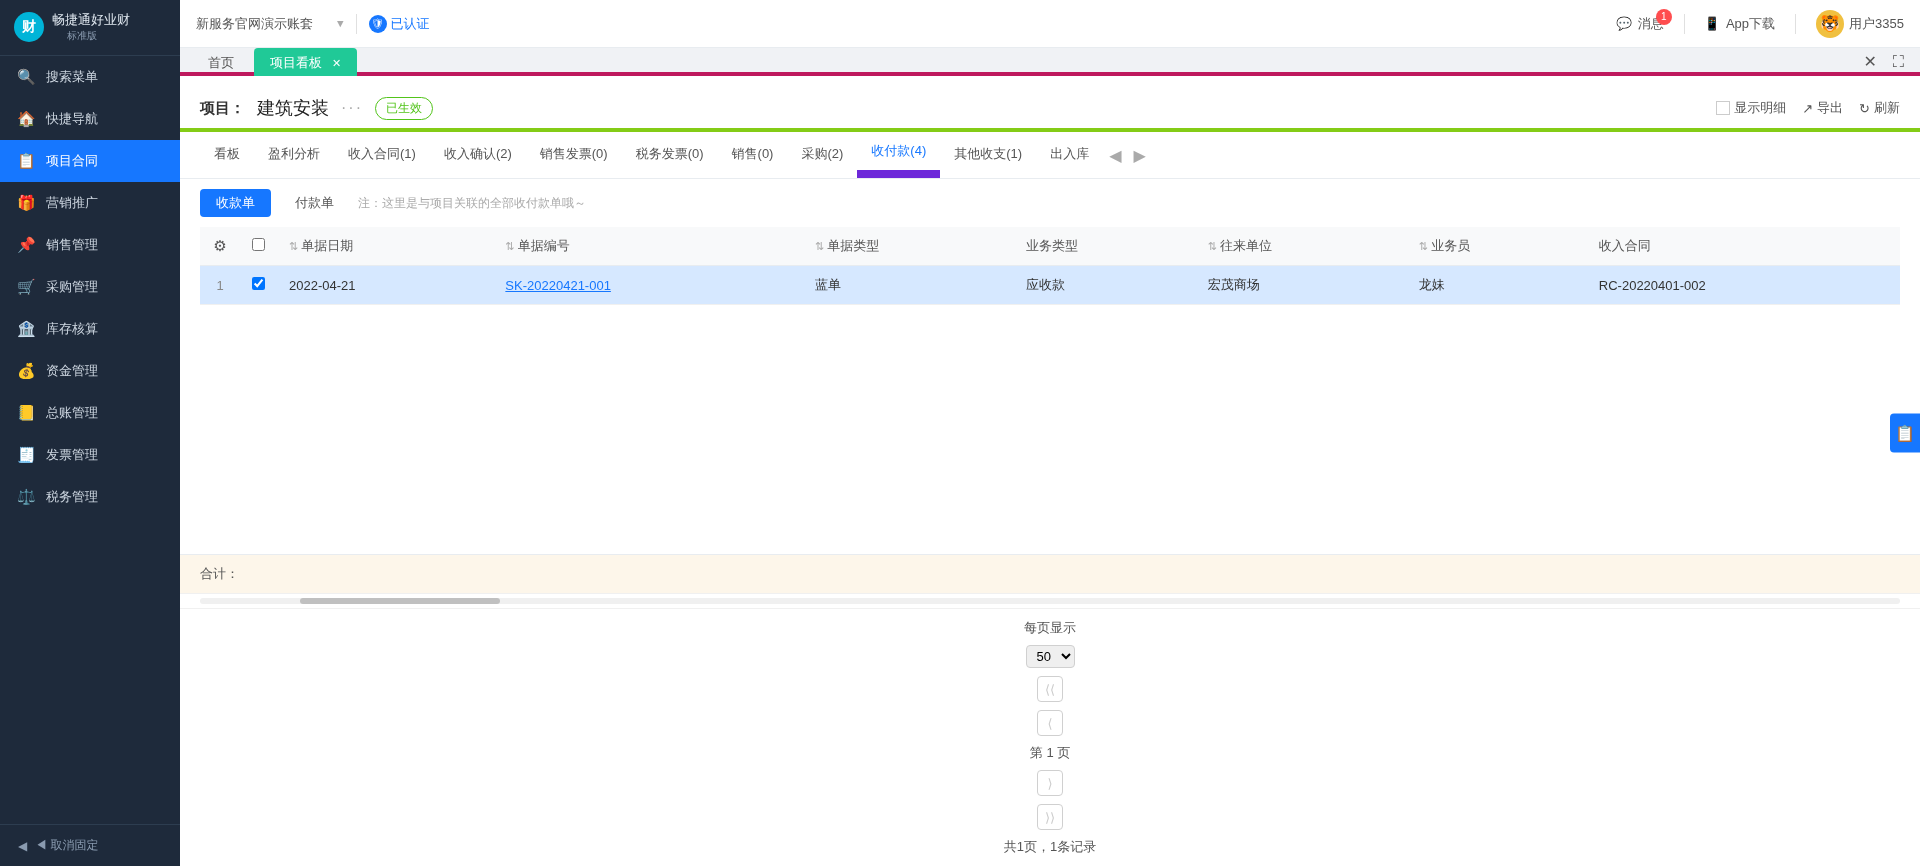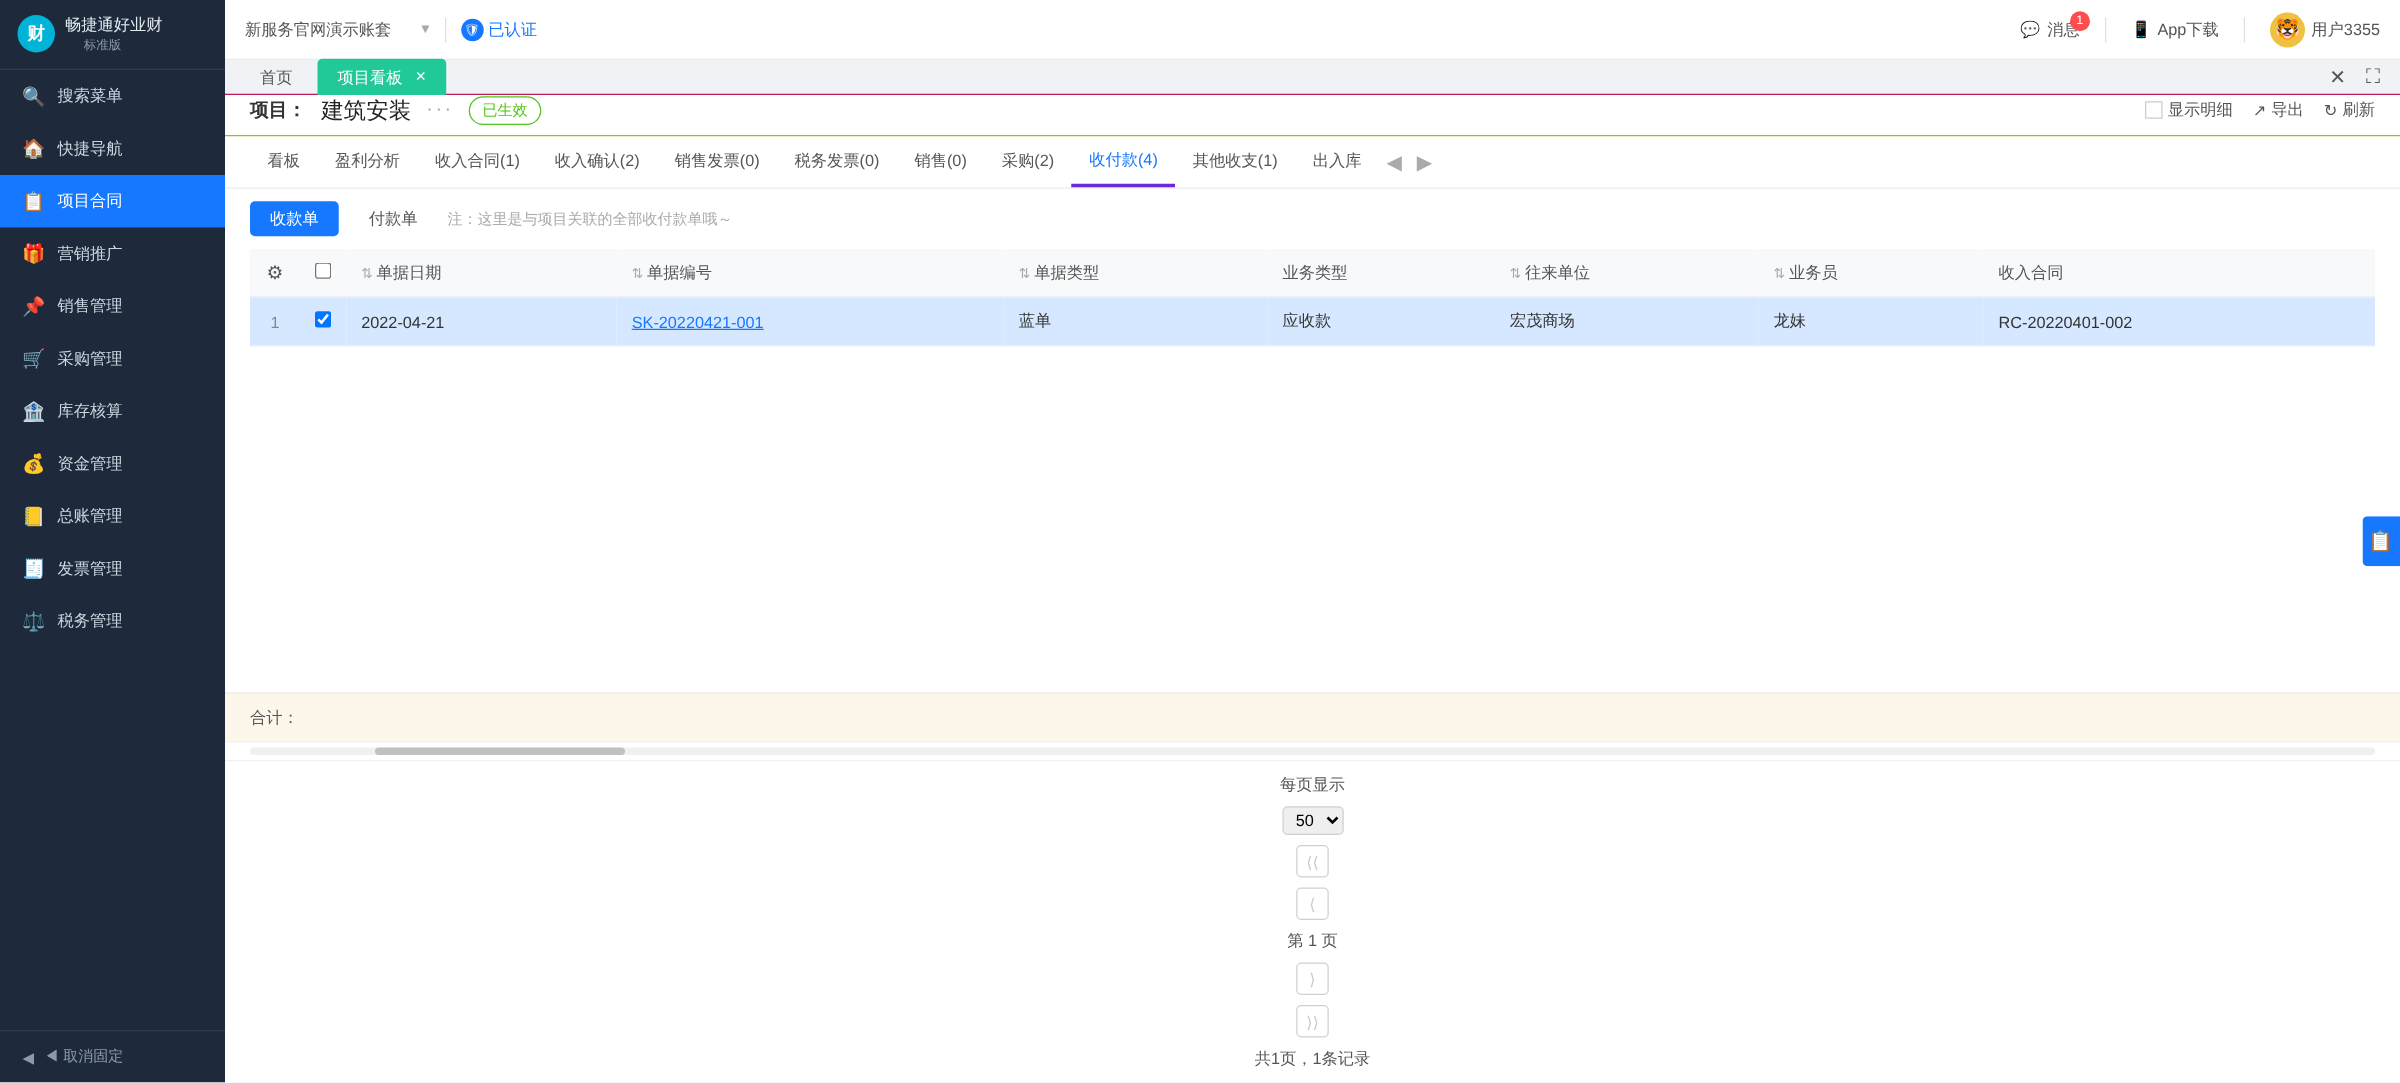--- a/index.html
+++ b/index.html
@@ -165,23 +165,23 @@
       align-items: center;
       justify-content: center;
       font-size: 16px;
     }
 
     
     .tabbar {
       background: #f0f2f5;
       height: 28px;
       display: flex;
-      align-items: center;
+      align-items: flex-start;
       padding: 0 12px;
-      border-bottom: 1px solid #be185d;
+      border-bottom: 4px solid #be185d;
       gap: 4px;
     }
     .tab-item {
       padding: 6px 16px;
       cursor: pointer;
       border-radius: 4px 4px 0 0;
       font-size: 13px;
       color: #555;
       display: flex;
       align-items: center;
@@ -218,23 +218,23 @@
       background: white;
       display: flex;
       flex-direction: column;
       overflow: hidden;
     }
 
     
     .project-header {
       display: flex;
       align-items: center;
-      padding: 0 20px 8px;
+      padding: 20px 20px 8px;
       gap: 12px;
-      border-bottom: 1px solid #84cc16;
+      border-bottom: 4px solid #84cc16;
     }
     .project-more {
       color: #aaa;
       cursor: pointer;
       font-size: 16px;
       letter-spacing: 2px;
     }
     .project-status-badge {
       border: 1px solid #52c41a;
       color: #52c41a;
@@ -276,21 +276,21 @@
     .sub-tab {
       padding: 10px 14px;
       cursor: pointer;
       color: #555;
       font-size: 13px;
       white-space: nowrap;
       border-bottom: 2px solid transparent;
     }
     .sub-tab.active {
       color: #1677ff;
-      border-bottom: 3px solid #6d28d9;
+      border-bottom: 8px solid #6d28d9;
     }
     .sub-tabs-arrow {
       padding: 0 6px;
       cursor: pointer;
       color: #aaa;
       font-size: 16px;
       flex-shrink: 0;
     }
 
     

